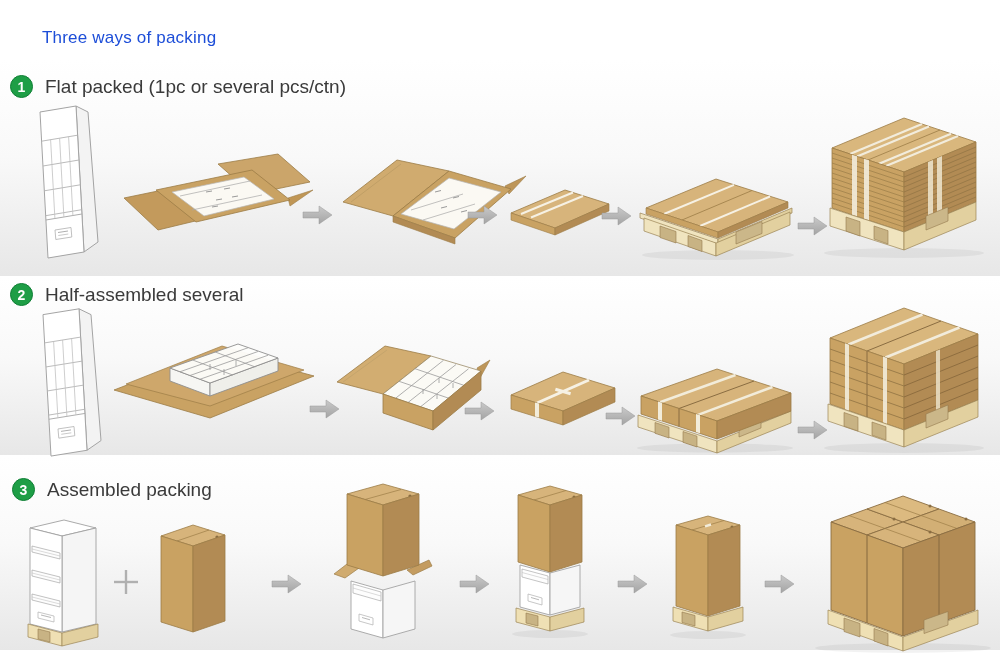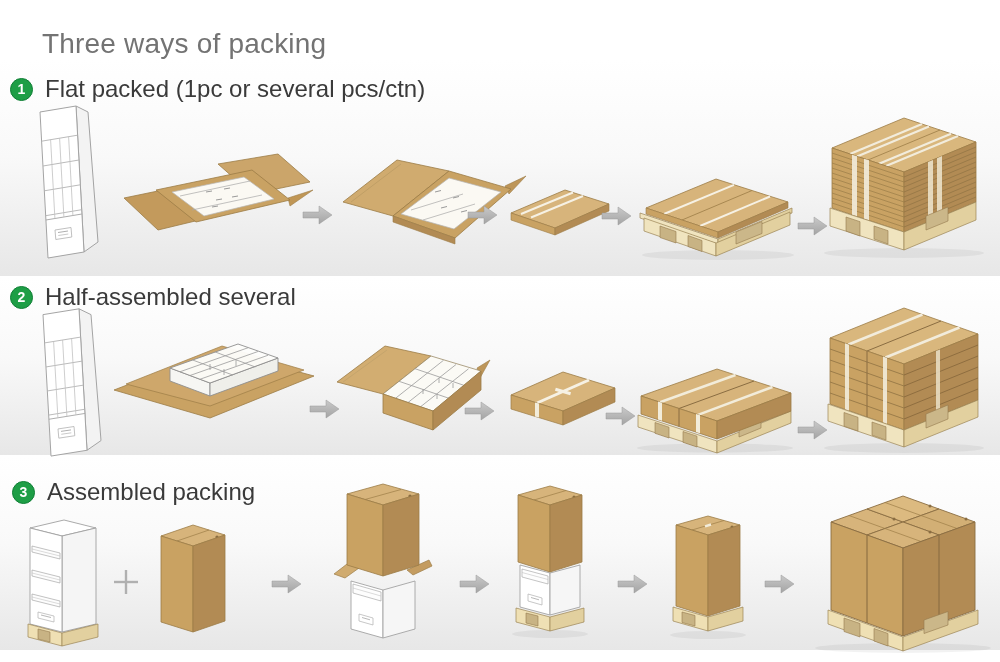--- a/index.html
+++ b/index.html
@@ -2,25 +2,25 @@
 <html><head>
 <meta charset="utf-8">
 <style>
   html,body{margin:0;padding:0;}
   body{font-family:"Liberation Sans", sans-serif; background:#ffffff;}
   .canvas{position:relative;width:1000px;height:662px;background:#ffffff;overflow:hidden;}
   .band{position:absolute;left:0;width:1000px;background:linear-gradient(180deg,#ffffff 0%,#f9f9f9 45%,#e7e7e7 100%);}
   .band-1{top:60px;height:216px;}
   .band-2{top:278px;height:177px;}
   .band-3{top:457px;height:193px;}
-  .page-title{position:absolute;left:42px;top:28px;font-size:28px;color:#737373;letter-spacing:.2px;}
+  .page-title{position:absolute;left:42px;top:28px;font-size:17px;color:#1d4ed8;letter-spacing:.2px;}
   .row-header{position:absolute;display:flex;align-items:center;gap:12px;}
   .badge{width:21px;height:21px;border-radius:50%;background:#1E9E46;border:1px solid #0F7F35;color:#ffffff;
          font-size:14px;font-weight:bold;display:flex;align-items:center;justify-content:center;flex:0 0 auto;}
-  .row-label{font-size:24px;color:#3a3a3a;}
+  .row-label{font-size:19px;color:#3a3a3a;}
   .item{position:absolute;}
   .item svg{display:block;overflow:visible;}
 </style>
 </head>
 <body>
 
 <div class="canvas">
 
   <svg width="0" height="0" style="position:absolute">
     <defs>

